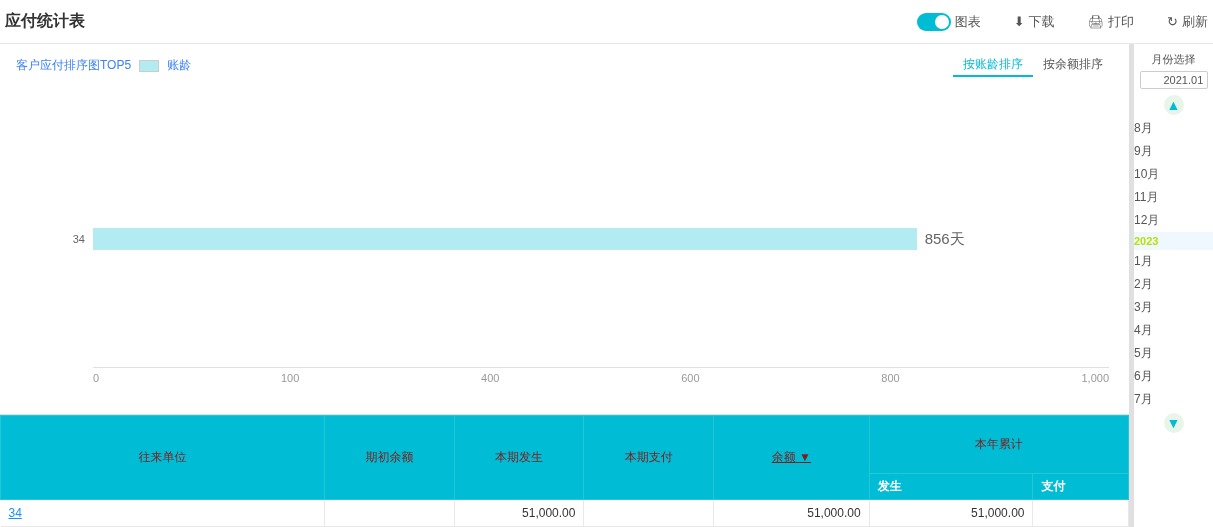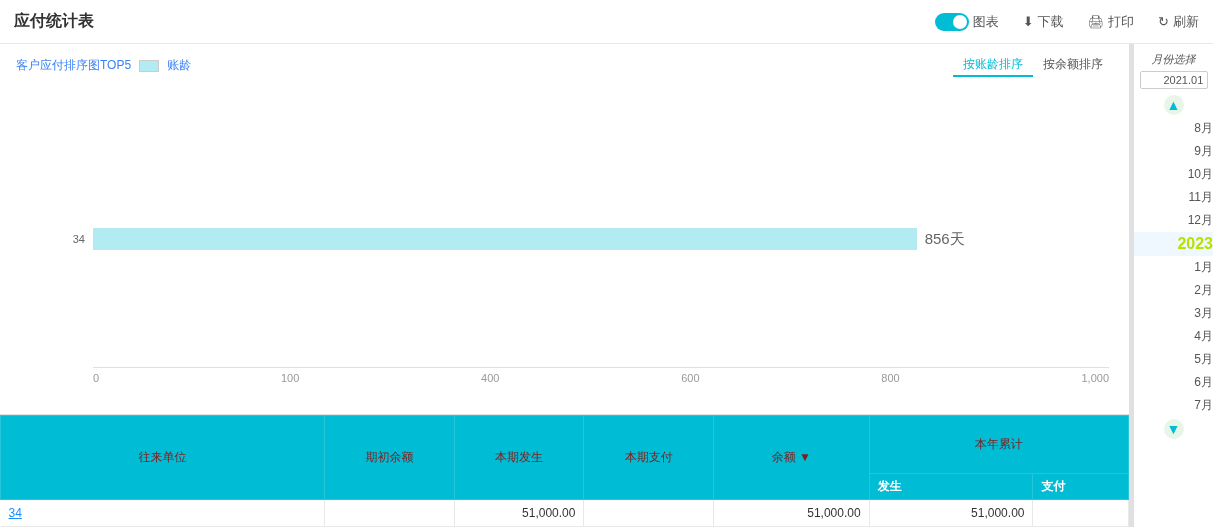--- a/index.html
+++ b/index.html
@@ -1,23 +1,23 @@
 <!DOCTYPE html>
 <html><head>
   <meta charset="utf-8">
   <style>
     * { box-sizing: border-box; margin: 0; padding: 0; }
     body { font-family: 'Microsoft YaHei', Arial, sans-serif; font-size: 12px; background: #f0f2f5; color: #333; }
 
     .app-container { width: 1213px; height: 527px; background: #f0f2f5; display: flex; flex-direction: column; overflow: hidden; }
 
     
-    .header { background: #fff; padding: 10px 14px; display: flex; align-items: center; justify-content: space-between; border-bottom: 1px solid #e8e8e8; height: 44px; }
+    .header { background: #fff; padding: 10px 5px; display: flex; align-items: center; justify-content: space-between; border-bottom: 1px solid #e8e8e8; height: 44px; }
     .header-title { font-size: 16px; font-weight: bold; color: #333; }
-    .header-actions { display: flex; align-items: center; gap: 24px; }
+    .header-actions { display: flex; align-items: center; gap: 33px; }
     .header-action { display: flex; align-items: center; gap: 4px; color: #555; cursor: pointer; font-size: 13px; }
     .toggle-switch { width: 34px; height: 18px; background: #00bcd4; border-radius: 9px; position: relative; cursor: pointer; }
     .toggle-switch::after { content: ''; width: 14px; height: 14px; background: #fff; border-radius: 50%; position: absolute; right: 2px; top: 2px; }
 
     
     .main-content { display: flex; flex: 1; overflow: hidden; }
 
     
     .chart-area { flex: 1; background: #fff; display: flex; flex-direction: column; overflow: hidden; }
 
@@ -36,25 +36,25 @@
     .table-section { background: #fff; border-top: 1px solid #e0e0e0; }
     .table-wrapper { overflow: hidden; }
     table { width: 100%; border-collapse: collapse; }
     .table-header-row1 th { background: #00bcd4; color: #7f1d1d; text-align: center; padding: 20px 8px; font-size: 12px; border: 1px solid #26c6da; font-weight: normal; }
     .table-header-row2 th { background: #00bcd4; color: #fff; text-align: left; padding: 4px 8px; font-size: 12px; border: 1px solid #26c6da; font-weight: bold; }
     .table-data-row td { padding: 6px 8px; font-size: 12px; border-bottom: 1px solid #e8e8e8; border-right: 1px solid #e8e8e8; text-align: right; }
     .table-data-row td:first-child { text-align: left; color: #1890ff; text-decoration: underline; cursor: pointer; }
 
     
     .sidebar { width: 80px; background: #fff; border-left: 1px solid #e0e0e0; display: flex; flex-direction: column; align-items: center; padding: 4px 0; overflow: hidden; flex-shrink: 0; }
-    .sidebar-title { font-size: 11px; color: #555; padding: 4px 0; text-align: center; font-style: italic; }
+    .sidebar-title { font-size: 11px; color: #555; padding: 4px 0; text-align: center; }
     .sidebar-date { font-size: 11px; color: #555; padding: 2px 23px; border: 1px solid #ccc; border-radius: 2px; margin-bottom: 4px; width: 68px; text-align: center; }
     .sidebar-nav { width: 20px; height: 20px; background: #e0e0e0; border-radius: 50%; display: flex; align-items: center; justify-content: center; cursor: pointer; color: #555; margin: 2px 0; }
-    .sidebar-month { font-size: 12px; color: #555; padding: 3px 0; cursor: pointer; text-align: right; width: 100%; }
-    .sidebar-month.year-label { color: #b8e000; font-weight: bold; font-size: 16px; background: #f0f8ff; }
+    .sidebar-month { font-size: 12px; color: #555; padding: 3px 0; cursor: pointer; text-align: left; width: 100%; }
+    .sidebar-month.year-label { color: #b8e000; font-weight: bold; font-size: 11px; background: #f0f8ff; }
 
     .main-left { flex: 1; display: flex; flex-direction: column; overflow: hidden; }
   </style>
 </head>
 <body>
 
 <div class="app-container">
 
   <div class="header">
     <span class="header-title">应付统计表</span>
@@ -119,21 +119,21 @@
 
         <div class="table-section">
           <div class="table-wrapper">
             <table>
               <thead>
                 <tr class="table-header-row1">
                   <th rowspan="2" style="width:25%;">往来单位</th>
                   <th rowspan="2" style="width:10%;">期初余额</th>
                   <th rowspan="2" style="width:10%;">本期发生</th>
                   <th rowspan="2" style="width:10%;margin-top:48px;">本期支付</th>
-                  <th rowspan="2" style="width:12%;">
+                  <th rowspan="2" style="width:12%;text-decoration:underline;">
                     <span>余额</span>
                     <span style="cursor:pointer;">▼</span>
                   </th>
                   <th colspan="2" style="width:20%;">本年累计</th>
                 </tr>
                 <tr class="table-header-row2">
                   <th>发生</th>
                   <th>支付</th>
                 </tr>
               </thead>

